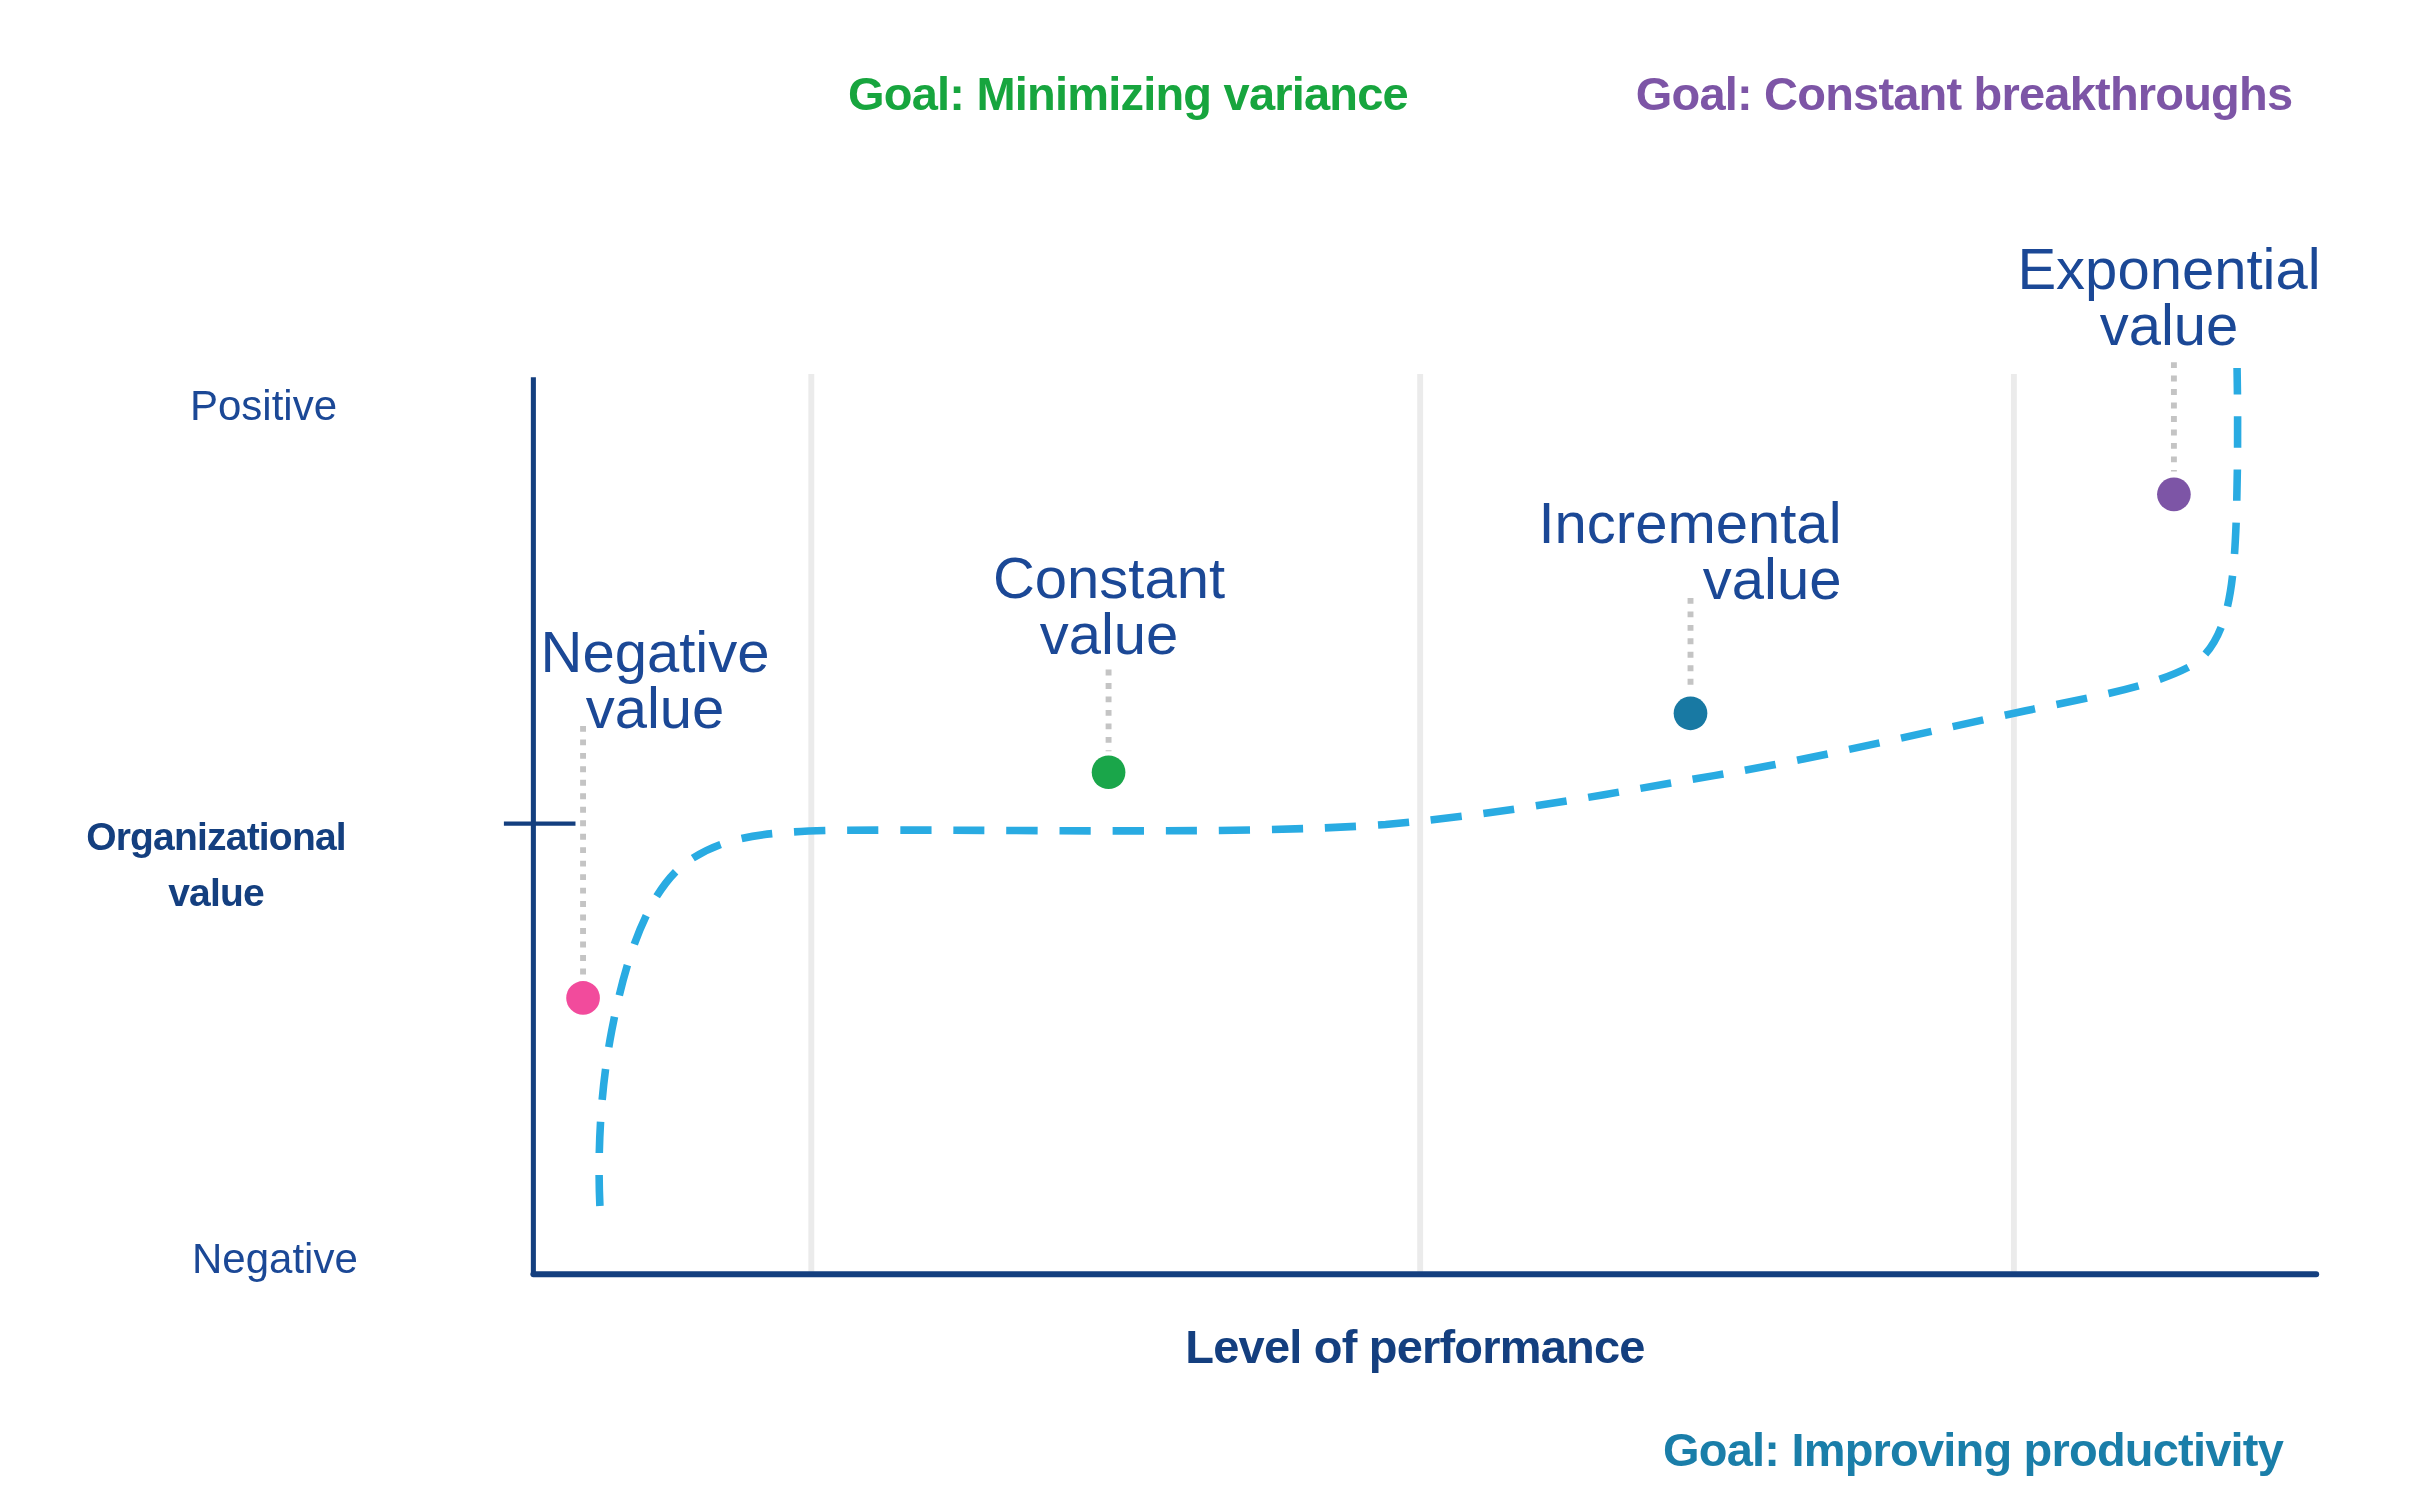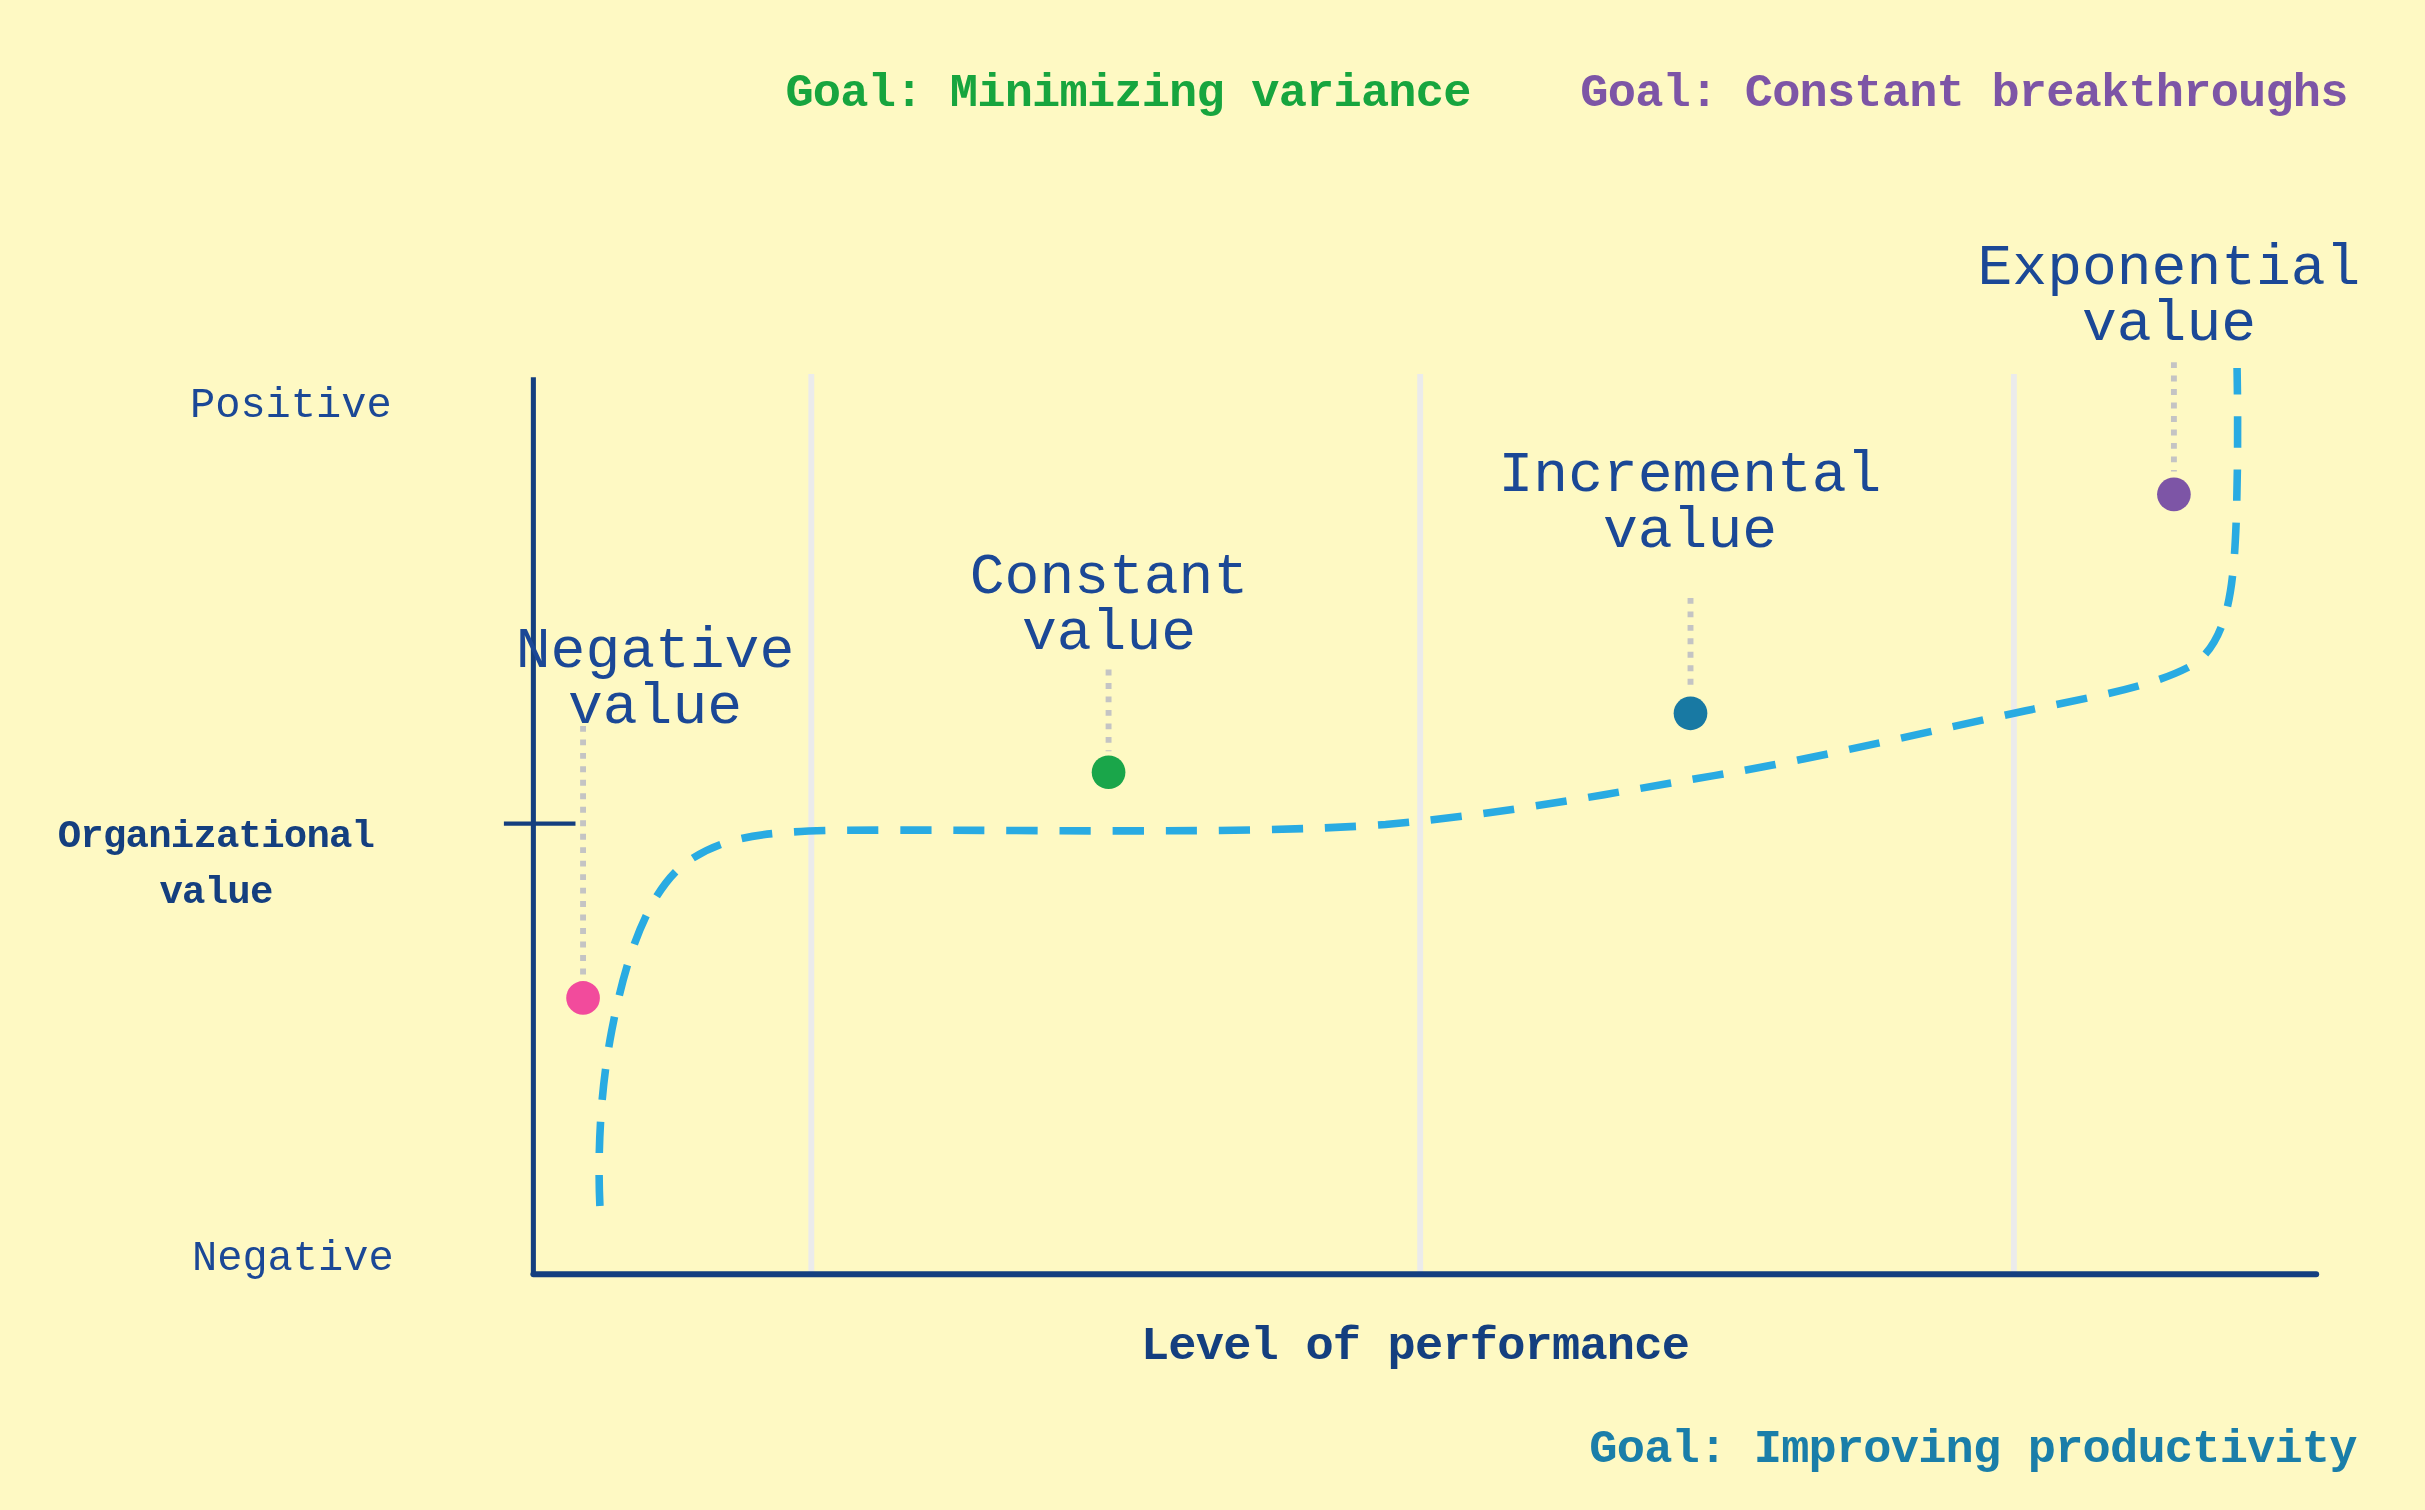--- a/index.html
+++ b/index.html
@@ -1,18 +1,18 @@
 <!DOCTYPE html>
 <html style="font-size:13.5px"><head>
 <meta charset="utf-8">
 <style>
   html,body{margin:0;padding:0;background:#000;}
   .stage{
-    position:relative;width:2426px;height:1510px;background:#fef9c3;overflow:hidden;
-    font-family:Liberation Mono, monospace;
+    position:relative;width:2426px;height:1510px;background:#ffffff;overflow:hidden;
+    font-family:Liberation Sans, sans-serif;
   }
   .stage svg{position:absolute;left:0;top:0;}
   .lbl{position:absolute;white-space:nowrap;}
   .ctr{transform:translateX(-50%);text-align:center;}
   .bold{font-weight:bold;letter-spacing:-0.8px;}
   .goal{font-size:47px;line-height:56px;}
   .axisword{font-size:42px;line-height:52px;color:#1b4896;}
   .pt{font-size:58px;line-height:56px;color:#1b4896;}
   .ytitle{font-size:39px;line-height:56px;color:#143f7f;}
   .xtitle{font-size:47px;line-height:56px;color:#143f7f;}
@@ -61,21 +61,21 @@
   </div>
 
   <div class="lbl ctr pt" style="left:655px;top:624px;">
     <div>Negative</div>
     <div>value</div>
   </div>
   <div class="lbl ctr pt" style="left:1109px;top:550px;">
     <div>Constant</div>
     <div>value</div>
   </div>
-  <div class="lbl ctr pt" style="left:1690px;top:448px;">
+  <div class="lbl ctr pt" style="left:1690px;top:495px;text-align:right;">
     <div>Incremental</div>
     <div>value</div>
   </div>
   <div class="lbl ctr pt" style="left:2169px;top:241px;">
     <div>Exponential</div>
     <div>value</div>
   </div>
 
   <div class="lbl ctr bold xtitle" style="left:1415px;top:1319px;">Level of performance</div>
 

